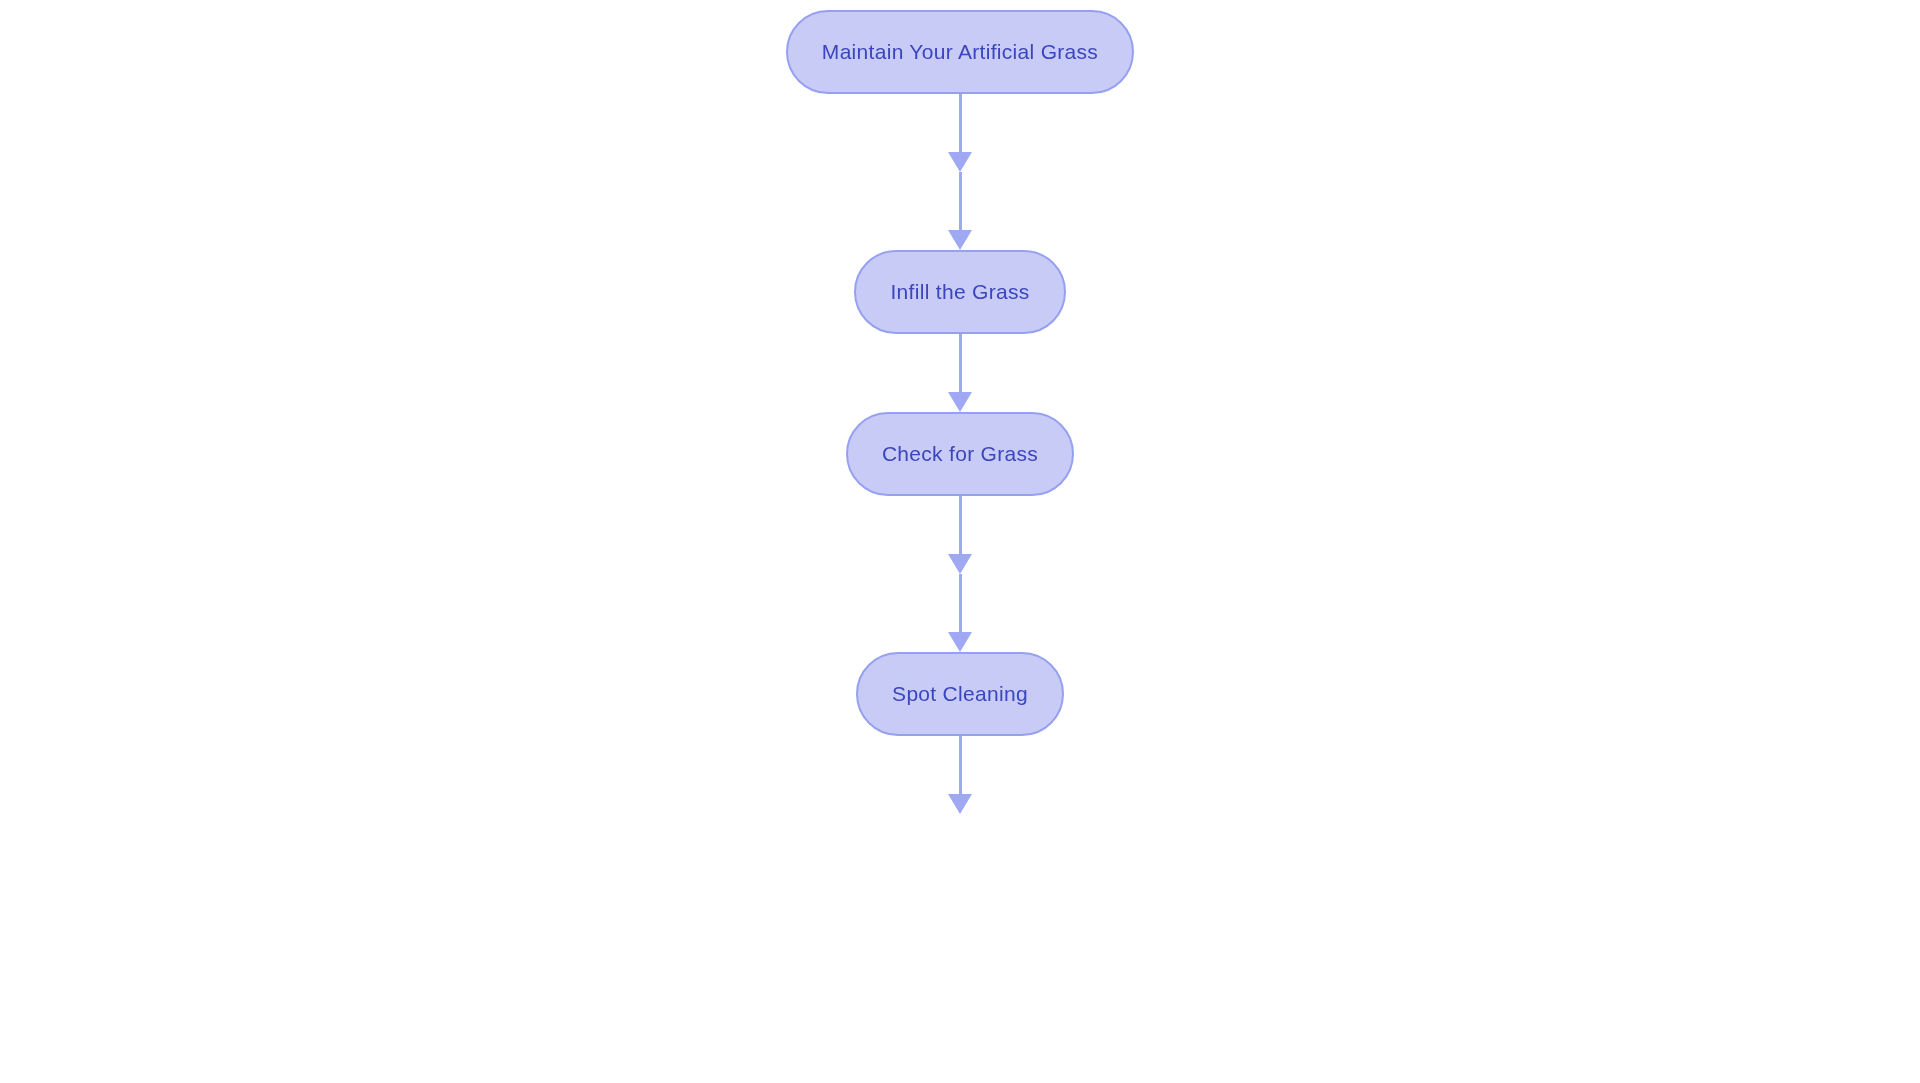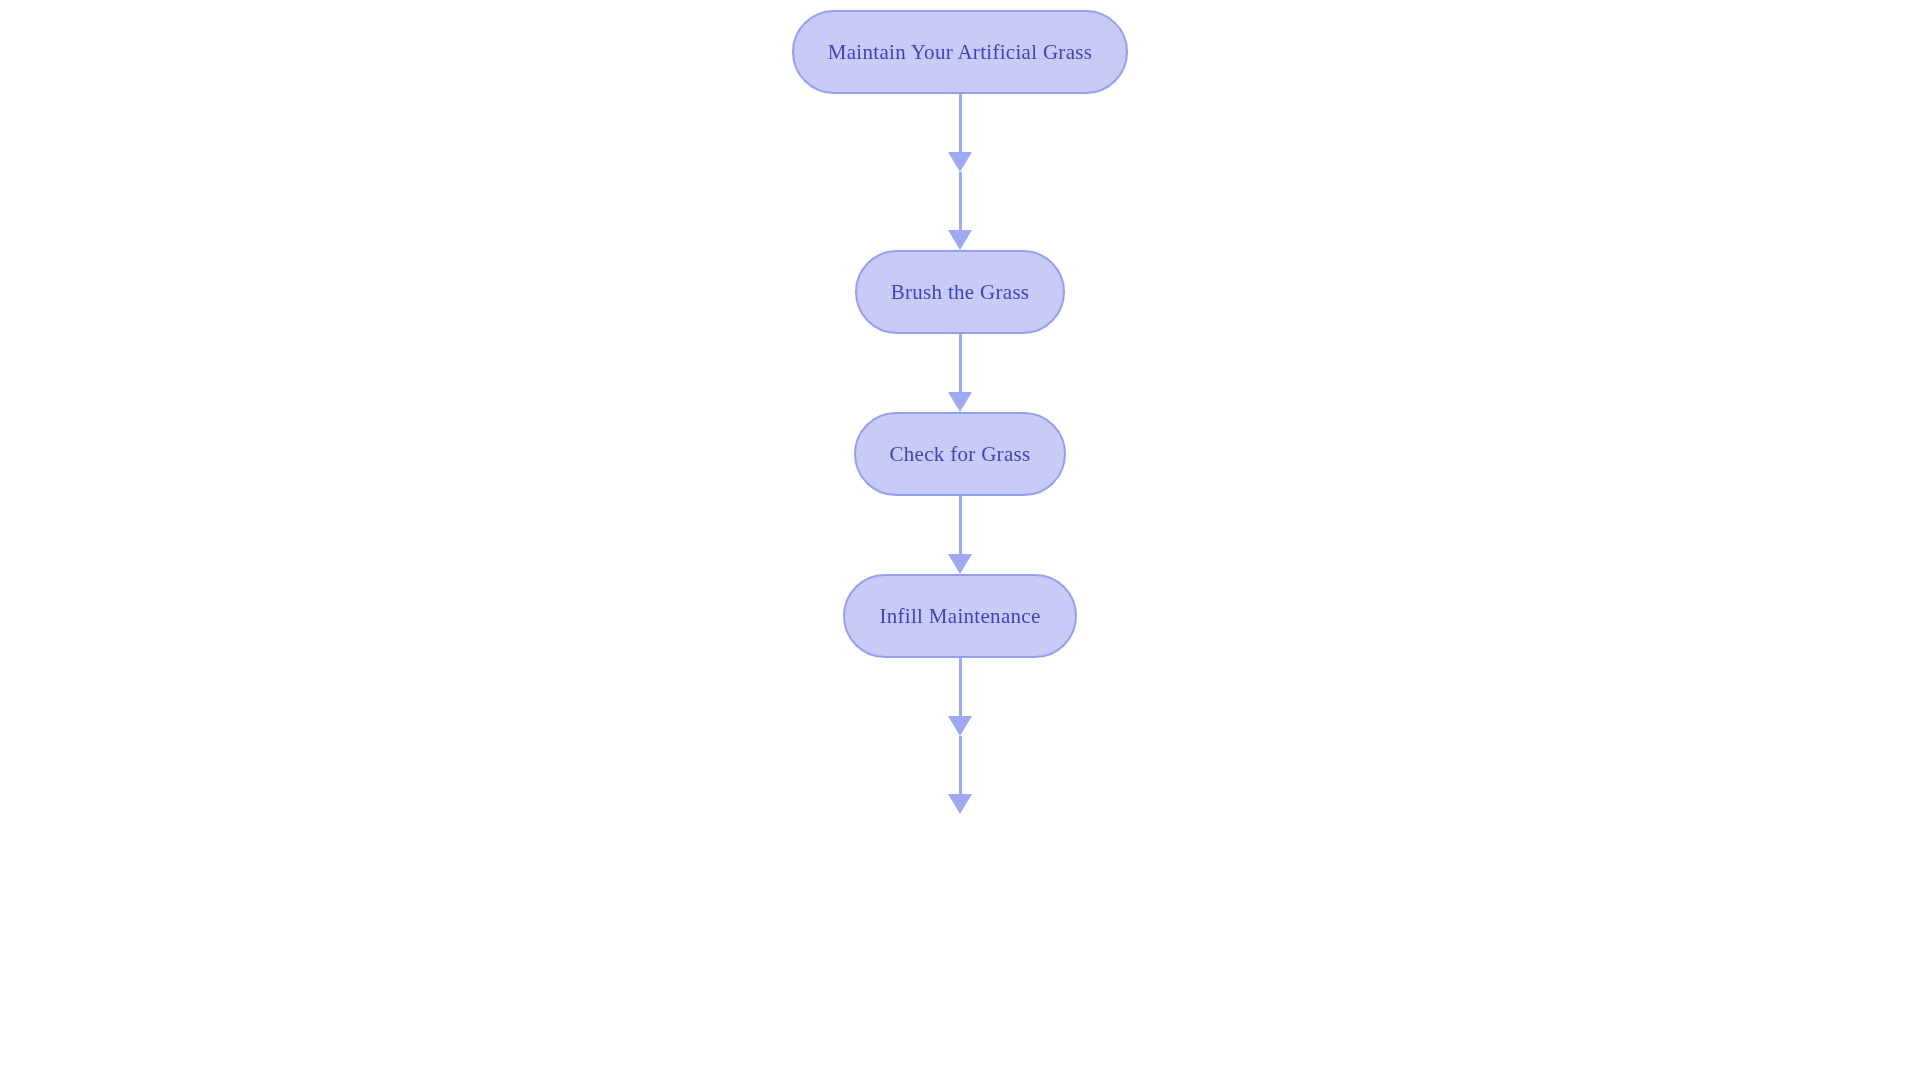--- a/index.html
+++ b/index.html
@@ -24,21 +24,20 @@
     flex: 0 0 auto;
     height: 84px;
     box-sizing: border-box;
     display: inline-flex;
     align-items: center;
     justify-content: center;
     padding: 0 34px;
     border-radius: 42px;
     background: var(--node-fill, #c8cbf6);
     border: 2px solid var(--node-border, #96a0f0);
-    font-family: Liberation Serif, serif;
   }
   .node-label {
     font-size: 21px;
     letter-spacing: 0.3px;
     color: var(--node-text, #3b45be);
     white-space: nowrap;
   }
   .arrow {
     flex: 0 0 auto;
     height: 78px;
@@ -73,46 +72,46 @@
     <div class="arrow-head"></div>
   </div>
 
 
   <div class="arrow">
     <div class="arrow-line"></div>
     <div class="arrow-head"></div>
   </div>
 
   <div class="node">
-    <span class="node-label">Brush the Grass</span>
+    <span class="node-label">Infill the Grass</span>
   </div>
 
   <div class="arrow">
     <div class="arrow-line"></div>
     <div class="arrow-head"></div>
   </div>
 
   <div class="node">
     <span class="node-label">Check for Grass</span>
   </div>
 
   <div class="arrow">
     <div class="arrow-line"></div>
     <div class="arrow-head"></div>
   </div>
 
-  <div class="node">
-    <span class="node-label">Infill Maintenance</span>
-  </div>
 
   <div class="arrow">
     <div class="arrow-line"></div>
     <div class="arrow-head"></div>
   </div>
 
+  <div class="node">
+    <span class="node-label">Spot Cleaning</span>
+  </div>
 
   <div class="arrow">
     <div class="arrow-line"></div>
     <div class="arrow-head"></div>
   </div>
 
 
 </div>
 
 </body></html>

